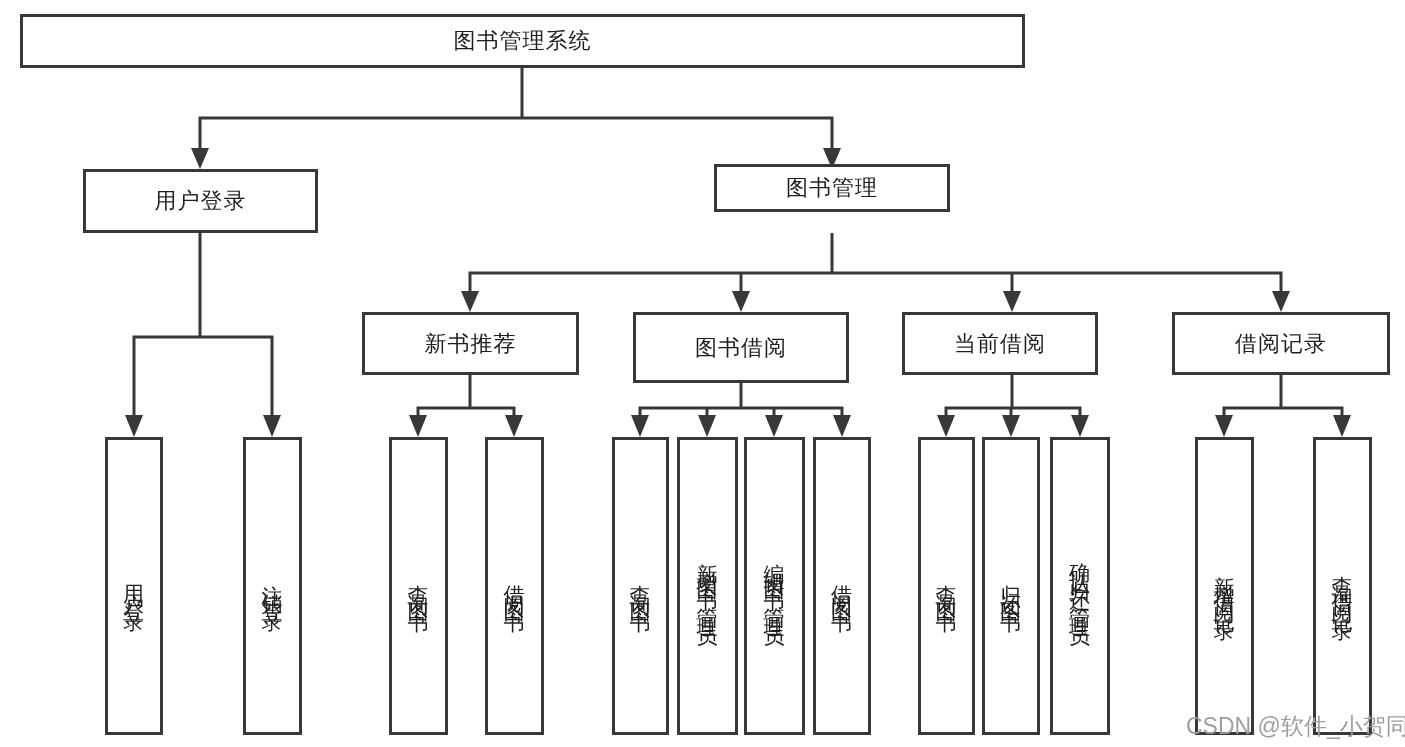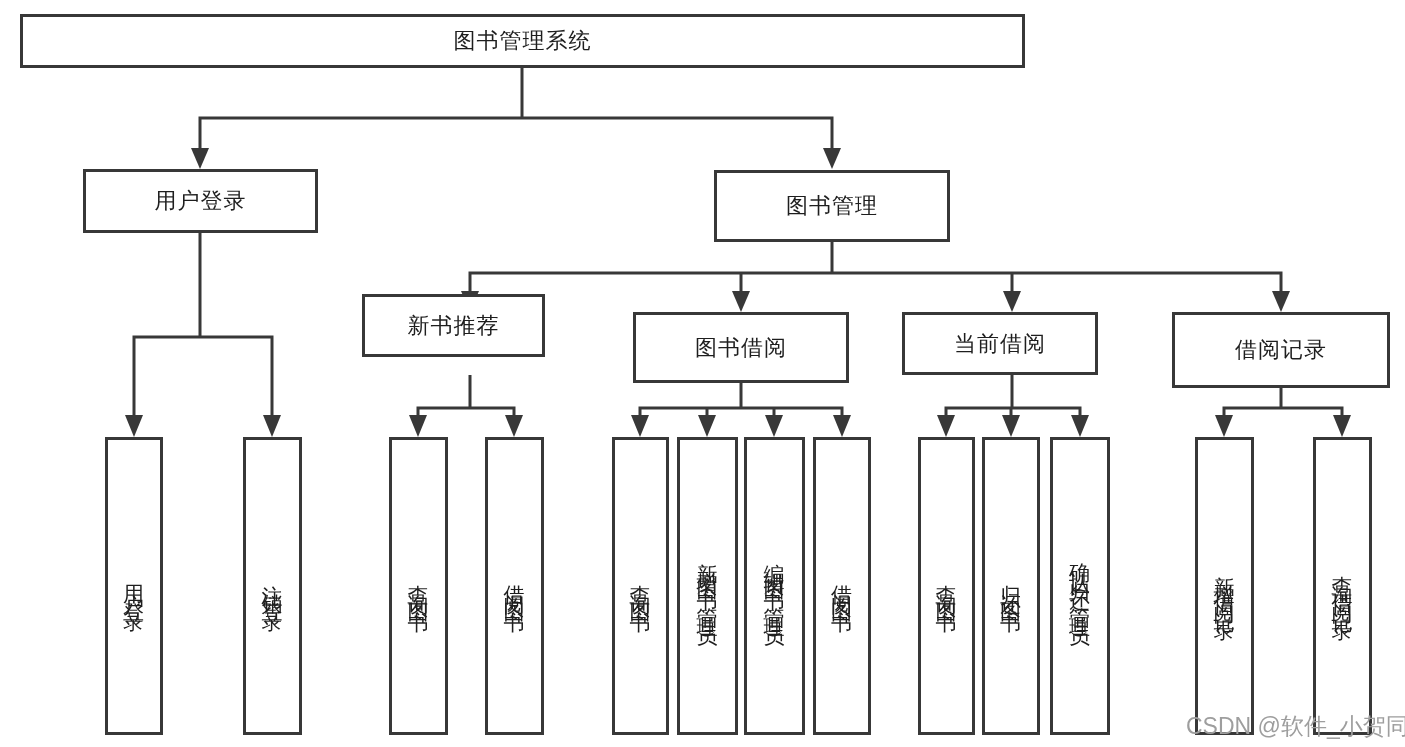--- a/index.html
+++ b/index.html
@@ -96,26 +96,26 @@
       <polygon points="1002,415 1020,415 1011,437"></polygon>
       <polygon points="1071,415 1089,415 1080,437"></polygon>
       <polygon points="1215,415 1233,415 1224,437"></polygon>
       <polygon points="1333,415 1351,415 1342,437"></polygon>
     </g>
   </svg>
 
   <div class="box hbox" style="left:20px; top:14px; width:1005px; height:54px;">图书管理系统</div>
 
   <div class="box hbox" style="left:83px; top:169px; width:235px; height:64px;">用户登录</div>
-  <div class="box hbox" style="left:714px; top:170px; width:236px; height:72px;">图书管理</div>
+  <div class="box hbox" style="left:714px; top:164px; width:236px; height:48px;">图书管理</div>
 
-  <div class="box hbox" style="left:362px; top:294px; width:183px; height:63px;">新书推荐</div>
+  <div class="box hbox" style="left:362px; top:312px; width:217px; height:63px;">新书推荐</div>
   <div class="box hbox" style="left:633px; top:312px; width:216px; height:71px;">图书借阅</div>
   <div class="box hbox" style="left:902px; top:312px; width:196px; height:63px;">当前借阅</div>
-  <div class="box hbox" style="left:1172px; top:312px; width:218px; height:76px;">借阅记录</div>
+  <div class="box hbox" style="left:1172px; top:312px; width:218px; height:63px;">借阅记录</div>
 
   <div class="box vbox" style="left:105px; top:437px; width:58px; height:298px;">用户登录</div>
   <div class="box vbox" style="left:243px; top:437px; width:59px; height:298px;">注销登录</div>
 
   <div class="box vbox" style="left:389px; top:437px; width:59px; height:298px;">查询图书</div>
   <div class="box vbox" style="left:485px; top:437px; width:59px; height:298px;">借阅图书</div>
 
   <div class="box vbox" style="left:612px; top:437px; width:57px; height:298px;">查询图书</div>
   <div class="box vbox" style="left:677px; top:437px; width:61px; height:298px;">新增图书（管理员）</div>
   <div class="box vbox" style="left:744px; top:437px; width:61px; height:298px;">编辑图书（管理员）</div>

